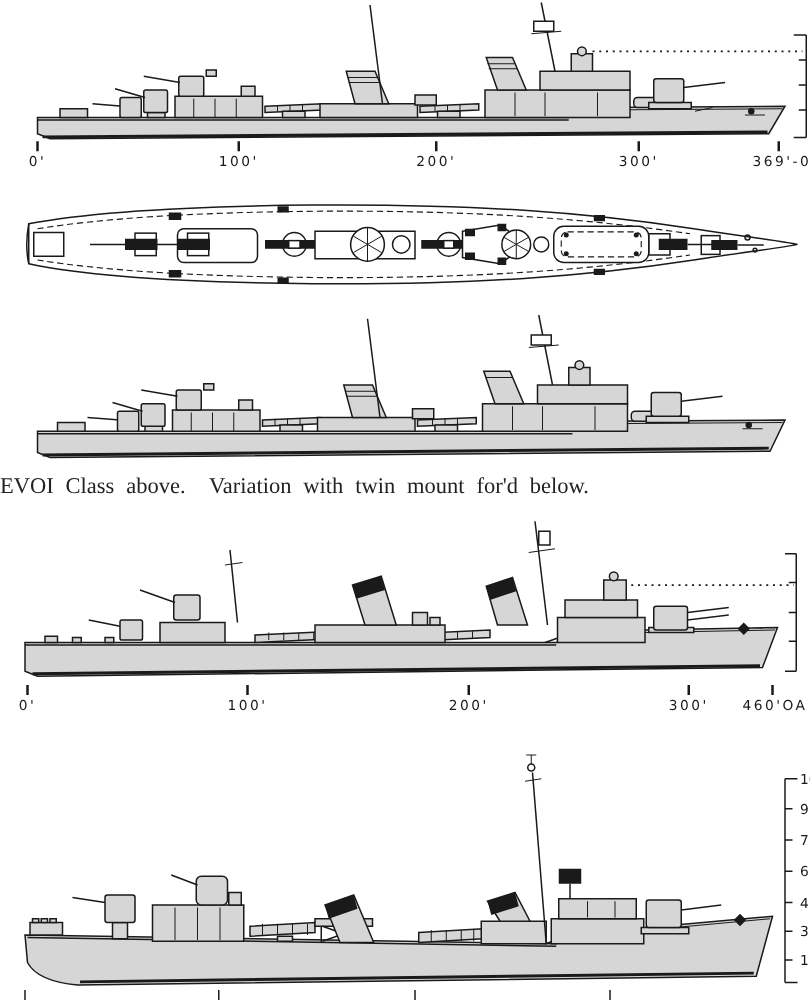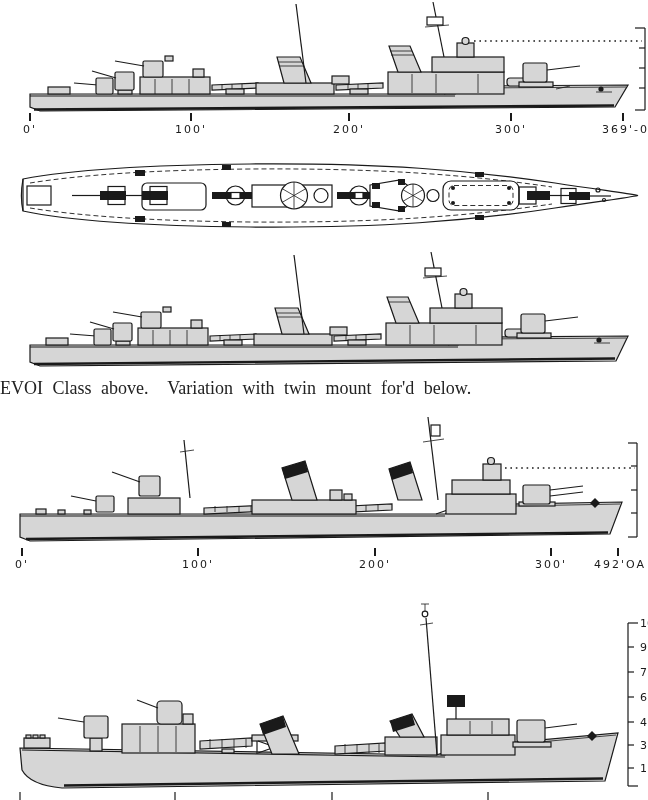--- a/index.html
+++ b/index.html
@@ -328,21 +328,21 @@
   <div class="tickrow" style="top:548px">
     <span class="tick" style="left:21px"></span>
     <span class="tick" style="left:197px"></span>
     <span class="tick" style="left:374px"></span>
     <span class="tick" style="left:550px"></span>
     <span class="tick" style="left:617px"></span>
     <span class="lab" style="left:22px">0'</span>
     <span class="lab" style="left:198px">100'</span>
     <span class="lab" style="left:375px">200'</span>
     <span class="lab" style="left:551px">300'</span>
-    <span class="lab" style="left:620px">492'OA</span>
+    <span class="lab" style="left:620px">460'OA</span>
   </div>
 
   <svg style="top:590px" width="648" height="210" viewBox="0 0 648 210">
     <g>
       <path class="ht" d="M20,158 L445,165 L462,157 L618,143 L605,191 L62,198 Q30,195 22,180 Z"></path>
       <path class="ln" d="M22,160 L445,167"></path>
       <path class="ln thin" d="M463,159 L616,145"></path>
       <path class="ln" d="M462,157 L436,165"></path>
       <path class="ln thick" d="M64,195.5 L603,188.5"></path>
       <rect class="ht" x="24" y="148" width="26" height="10"></rect>

